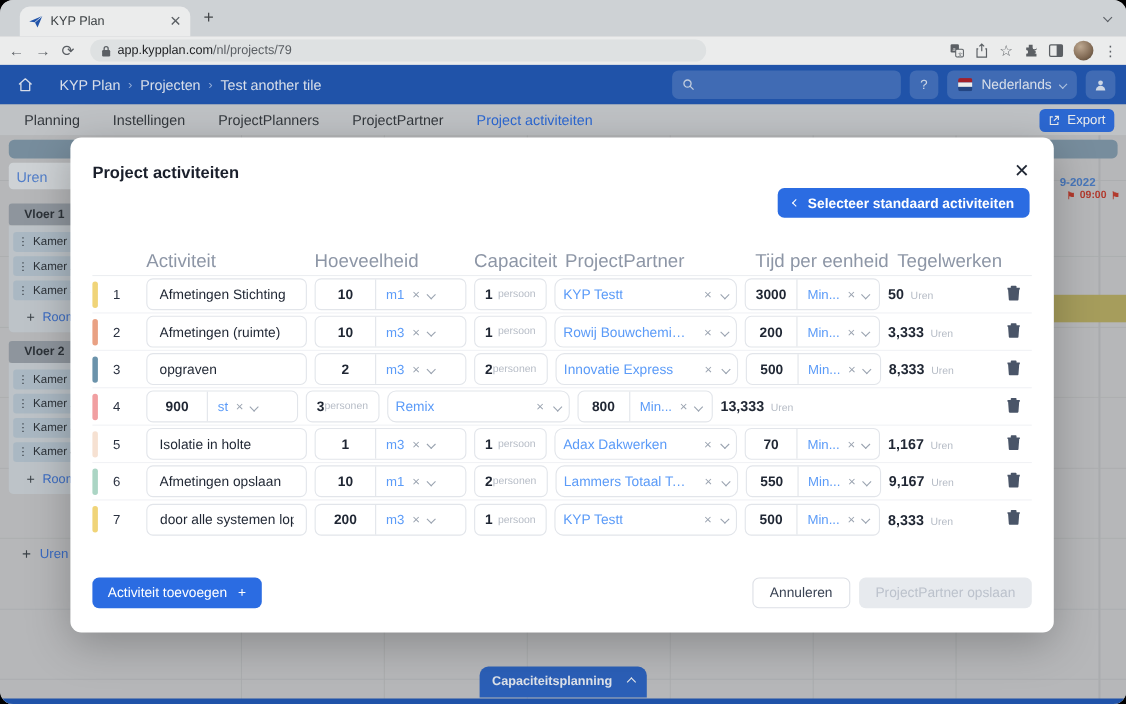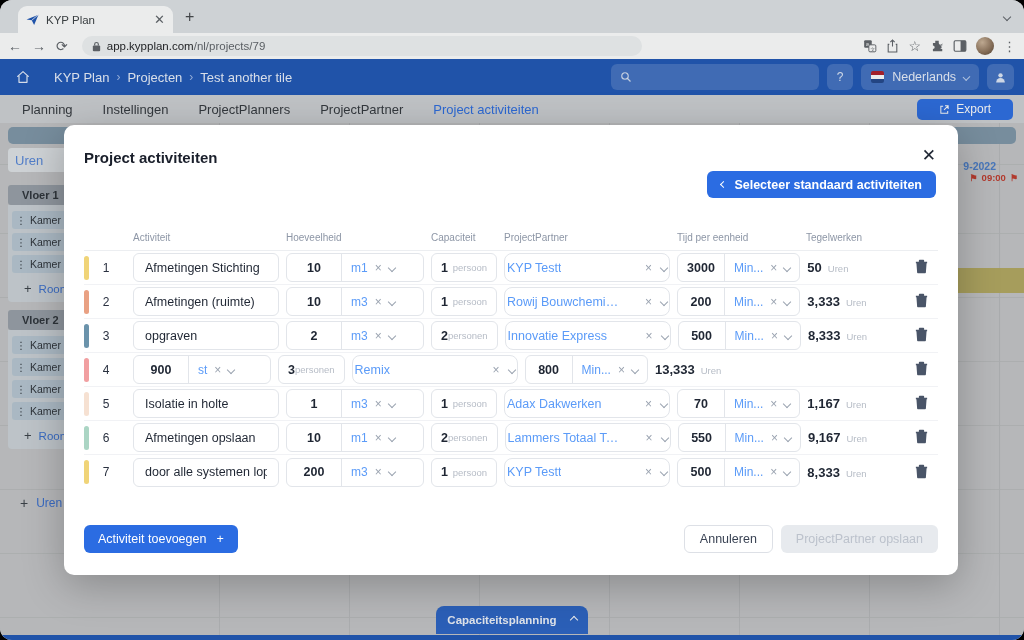--- a/index.html
+++ b/index.html
@@ -33,21 +33,21 @@
   .flag { width:17px; height:12px; border-radius:2px; overflow:hidden; display:flex; flex-direction:column; }
   .flag div { flex:1; }
   .chev { width:6px; height:6px; border-right:1.6px solid currentColor; border-bottom:1.6px solid currentColor; transform:rotate(45deg); display:inline-block; }
   .chev-up { transform:rotate(-135deg); }
   .chev-left { transform:rotate(135deg); }
 
   
   .subnav { position:absolute; top:95px; left:0; right:0; height:28px; background:#cfd1d4; display:flex; align-items:center; padding:0 11px; gap:19px; }
   .subnav .tab-link { font-size:13px; color:#33373d; white-space:nowrap;margin-left:11px; }
   .subnav .tab-link.active { color:#2b6ce2; }
-  .export-btn { margin-left:auto; height:21px; background:#2b6ce2; color:#fff; font-size:12px; border-radius:5px; display:flex; align-items:center; gap:6px; padding:0 22px; }
+  .export-btn { margin-left:auto; height:21px; background:#2b6ce2; color:#fff; font-size:12px; border-radius:5px; display:flex; align-items:center; gap:6px; padding:0 8px; }
 
   
   .content { position:absolute; top:123px; left:0; right:0; bottom:0; background:#c4c5c7; }
   .grid { position:absolute; inset:0;
     background-image:
       repeating-linear-gradient(to right, transparent 0 129px, #b4b5b7 129px 130px),
       repeating-linear-gradient(to bottom, transparent 0 63px, #b7b8ba 63px 64px);
     background-position:90px 47px; opacity:.8; }
   .tl-headband { position:absolute; top:4px; left:8px; right:8px; height:17px; background:#7e96a8; border-radius:5px; }
   .uren-card { position:absolute; top:25px; left:8px; width:92px; height:24px; background:#dfe3e6; border-radius:4px; display:flex; align-items:center; padding-left:7px; font-size:13px; color:#5585d8; }
@@ -70,21 +70,21 @@
   
   .overlay { position:absolute; inset:0; background:rgba(60,64,70,0.10); }
   .modal { position:absolute; left:64px; top:125px; width:894px; height:450px; background:#fff; border-radius:10px; box-shadow:0 10px 40px rgba(0,0,0,0.25); padding:18px 20px; }
   .modal-title { font-size:15px; font-weight:bold; color:#1a1f2b; margin-top:6px; }
   .modal-close { position:absolute; right:22px; top:22px; font-size:17px; color:#1f2633; line-height:17px; }
   .select-std { position:absolute; right:22px; top:46px; height:27px; background:#2b6ce2; border-radius:6px; color:#fff; font-size:12.5px; font-weight:bold; display:flex; align-items:center; gap:8px; padding:0 14px; }
   .select-std .chev { border-color:#fff; width:5px; height:5px; }
 
   .tablewrap { position:absolute; left:20px; right:20px; top:100px; }
   .thead { display:flex; align-items:center; gap:7px; height:26px; border-bottom:1px solid #eceef1; }
-  .th { font-size:10px; color:#8d96a6; white-space:nowrap; overflow:visible; }
+  .th { font-size:17px; color:#8d96a6; white-space:nowrap; overflow:visible; }
   .c0 { flex:0 0 42px; display:flex; align-items:center; gap:10px; justify-content:flex-start; }
   .c1 { flex:0 0 146px; }
   .c2 { flex:0 0 138px; }
   .c3 { flex:0 0 66px; }
   .c4 { flex:0 0 166px; }
   .c5 { flex:0 0 122px; }
   .c6 { flex:1 1 auto; }
   .c7 { flex:0 0 24px; }
 
   .trow { display:flex; align-items:center; gap:7px; height:34px; border-bottom:1px solid #f1f2f5; }
@@ -96,21 +96,21 @@
   .combo { display:flex; align-items:center; }
   .combo .val { width:54px; text-align:center; font-size:12.5px; font-weight:bold; color:#1f2633; border:none; outline:none; background:transparent; }
   .combo .div { width:1px; align-self:stretch; background:#e2e5ea; }
   .unit-area { flex:1; display:flex; align-items:center; gap:7px; padding:0 9px; }
   .unit-lbl { font-size:12px; color:#5b9bf8; }
   .x-ico { color:#9aa3b0; font-size:12px; }
   .chev-g { border-color:#9aa3b0; }
   .capbox { justify-content:space-between; padding:0 9px; }
   .capval { font-size:12.5px; font-weight:bold; color:#1f2633; }
   .capunit { font-size:9.5px; color:#b6bcc6; }
-  .partnerbox { justify-content:space-between; padding:0 2px; border-radius:8px; }
+  .partnerbox { justify-content:space-between; padding:0 7px; border-radius:8px; }
   .partner-lbl { font-size:12.5px; color:#5b9bf8; white-space:nowrap; overflow:hidden; text-overflow:ellipsis; max-width:112px; }
   .pright { display:flex; align-items:center; gap:9px; }
   .timecombo .val { width:46px; }
   .duration { display:flex; align-items:baseline; gap:6px; }
   .dur-val { font-size:13px; font-weight:bold; color:#1f2633; }
   .dur-unit { font-size:9.5px; color:#b6bcc6; }
   .trash { width:15px; height:17px; }
 
   .add-activity { position:absolute; left:20px; bottom:22px; height:28px; background:#2b6ce2; border-radius:6px; color:#fff; font-size:12.5px; display:flex; align-items:center; gap:10px; padding:0 14px; }
   .footer-right { position:absolute; right:20px; bottom:22px; display:flex; gap:8px; }

